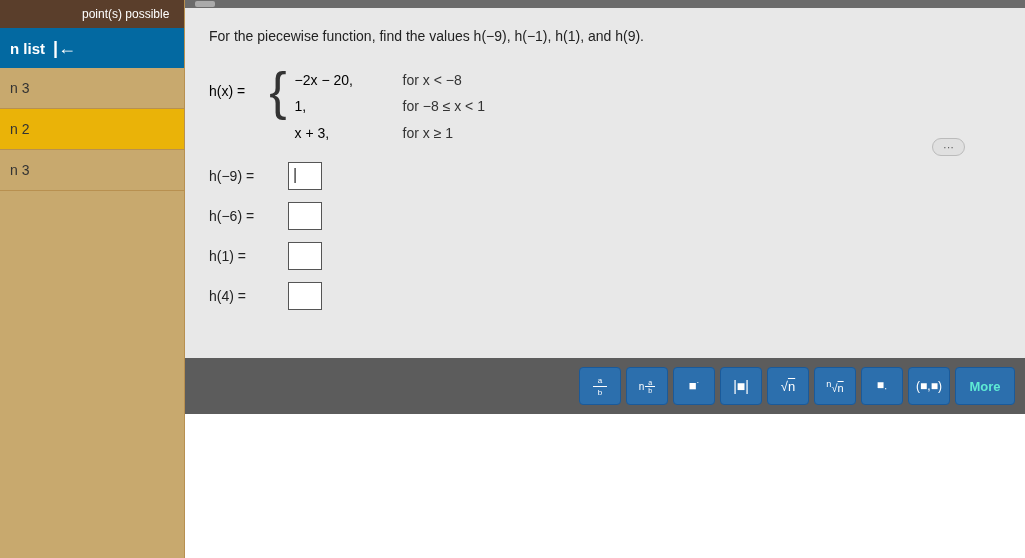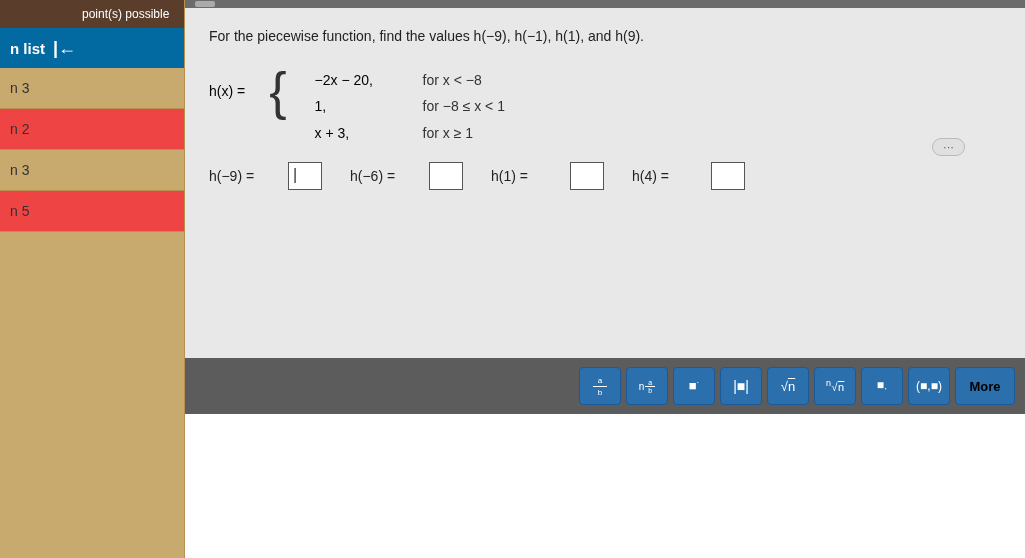--- a/index.html
+++ b/index.html
@@ -33,21 +33,21 @@
       align-items: center;
       gap: 8px;
       min-height: 40px;
     }
     .sidebar-item {
       padding: 12px 10px;
       font-size: 14px;
       color: #333;
       border-bottom: 1px solid #b89050;
       cursor: pointer;
-      background: #ef4444;
+      background: #eab308;
     }
     .sidebar-item:nth-child(odd) {
       background: #c8a96e;
     }
 
     
     .main {
       flex: 1;
       display: flex;
       flex-direction: column;
@@ -105,21 +105,20 @@
       margin-right: 8px;
       color: #333;
       font-weight: 100;
     }
 
     .piecewise-cases {
       display: flex;
       flex-direction: column;
       gap: 4px;
       padding-top: 4px;
-      margin-left: 20px;
     }
 
     .piecewise-case {
       display: flex;
       align-items: center;
       font-size: 14px;
       gap: 18px;
       line-height: 1.6;
     }
 
@@ -144,22 +143,22 @@
       padding: 2px 10px;
       font-size: 11px;
       cursor: pointer;
       color: #555;
     }
 
     
     .answer-rows {
       margin-top: 14px;
       display: flex;
-      flex-direction: row;
-      gap: 28px;
+      flex-direction: column;
+      gap: 12px;
     }
 
     .answer-row {
       display: flex;
       align-items: center;
       font-size: 14px;
       gap: 4px;
     }
 
     .answer-label {
@@ -219,21 +218,21 @@
     .more-btn {
       background: #2c6fad;
       border: 1px solid #1a5a9a;
       border-radius: 4px;
       width: 60px;
       height: 38px;
       cursor: pointer;
       display: flex;
       align-items: center;
       justify-content: center;
-      color: #000000;
+      color: #5eead4;
       font-size: 13px;
       font-weight: bold;
     }
 
     .sidebar-items-container {
       display: flex;
       flex-direction: column;
     }
 
     
@@ -289,21 +288,20 @@
     &nbsp;&nbsp;
   </div>
   <div class="sidebar-header">
     <span>n list</span>
     <span style="cursor:pointer; font-size:18px;">|←</span>
   </div>
   <div class="sidebar-items-container">
     <div class="sidebar-item">n 3</div>
     <div class="sidebar-item">n 2</div>
     <div class="sidebar-item">n 3</div>
-    <div class="sidebar-item">n 5</div>
   </div>
 </div>
 
 <div class="main">
 
   <div class="main-topbar">
     <div class="scroll-indicator"></div>
   </div>
 
   <div class="content">
@@ -384,21 +382,21 @@
 
     <button class="toolbar-btn" title="Absolute Value">
       <span style="font-size:14px;">|■|</span>
     </button>
 
     <button class="toolbar-btn" title="Square Root">
       <span style="font-size:13px;">√<span style="text-decoration:overline;">n</span></span>
     </button>
 
     <button class="toolbar-btn" title="Nth Root">
-      <span style="font-size:11px;font-family:Liberation Mono, monospace;"><sup>n</sup>√<span style="text-decoration:overline;">n</span></span>
+      <span style="font-size:11px;"><sup>n</sup>√<span style="text-decoration:overline;">n</span></span>
     </button>
 
     <button class="toolbar-btn" title="Decimal">
       <span style="font-size:12px;">■<sub>·</sub></span>
     </button>
 
     <button class="toolbar-btn" title="Interval Notation">
       <span style="font-size:12px;">(■,■)</span>
     </button>
 

